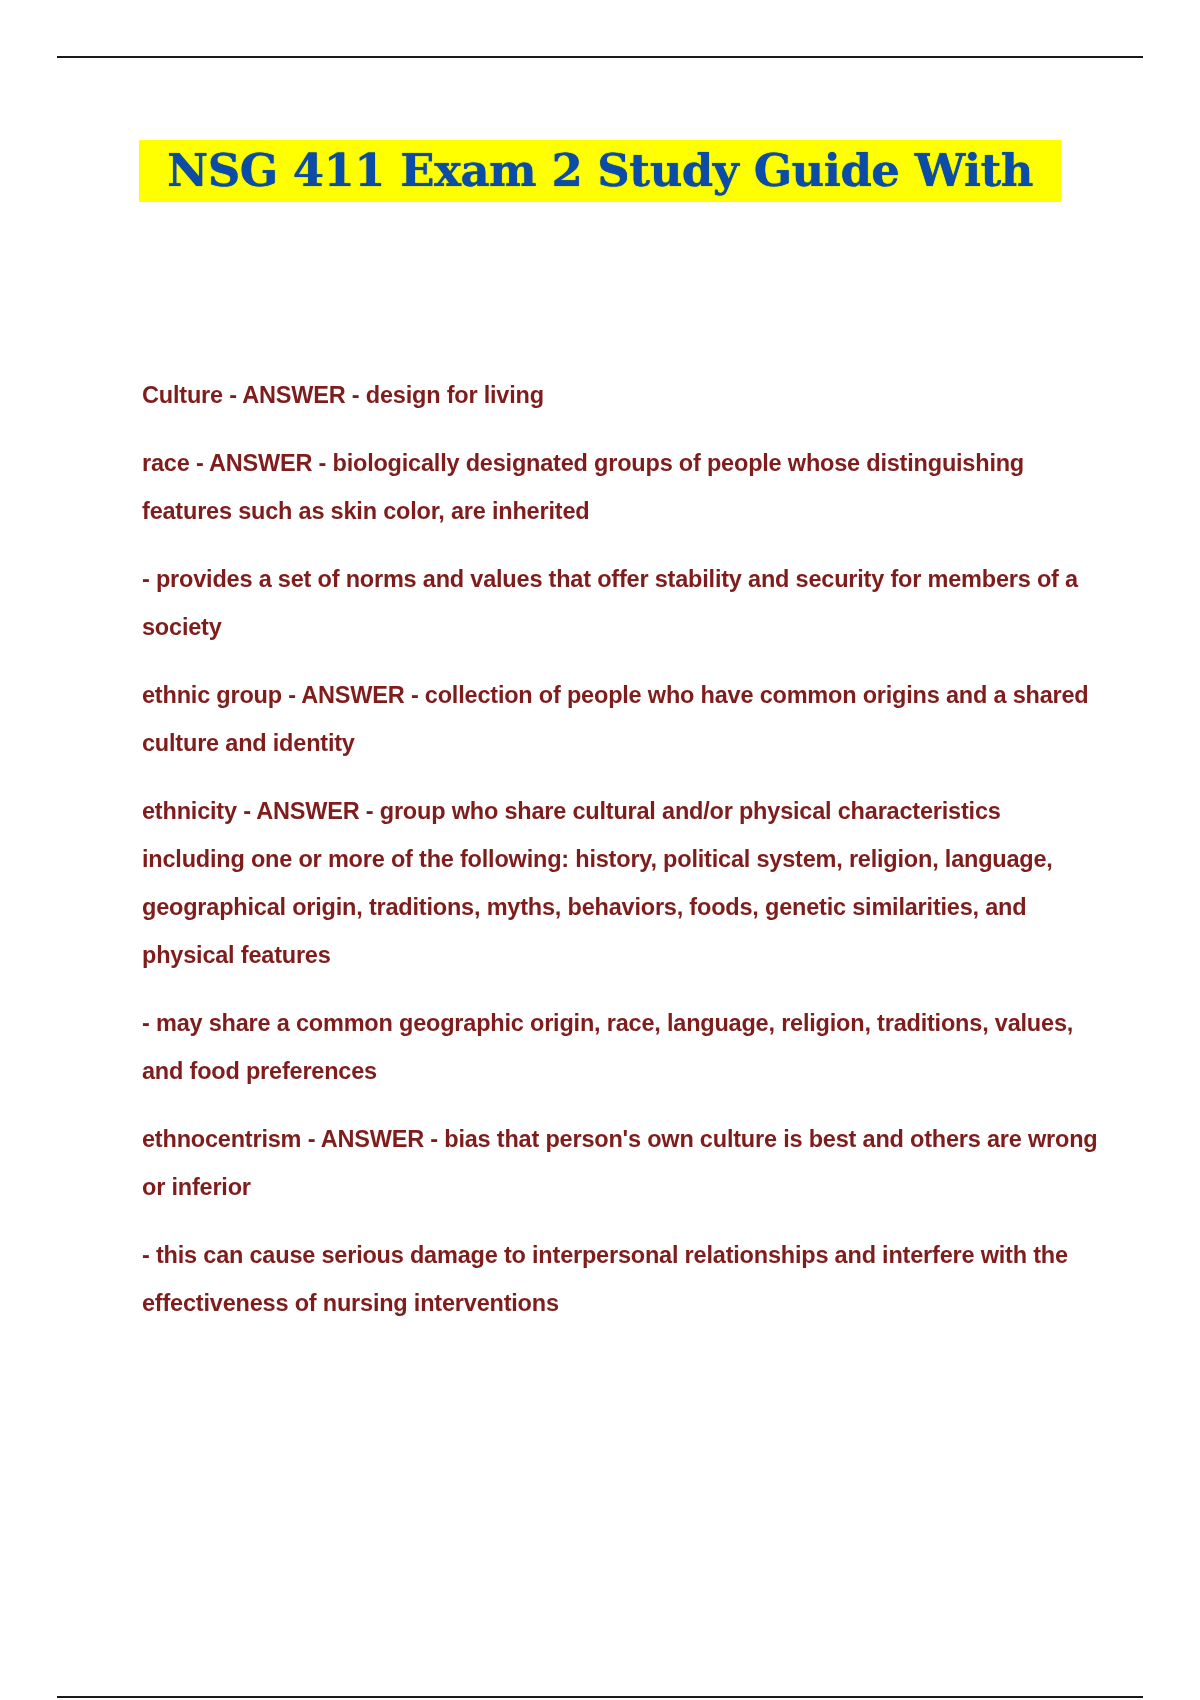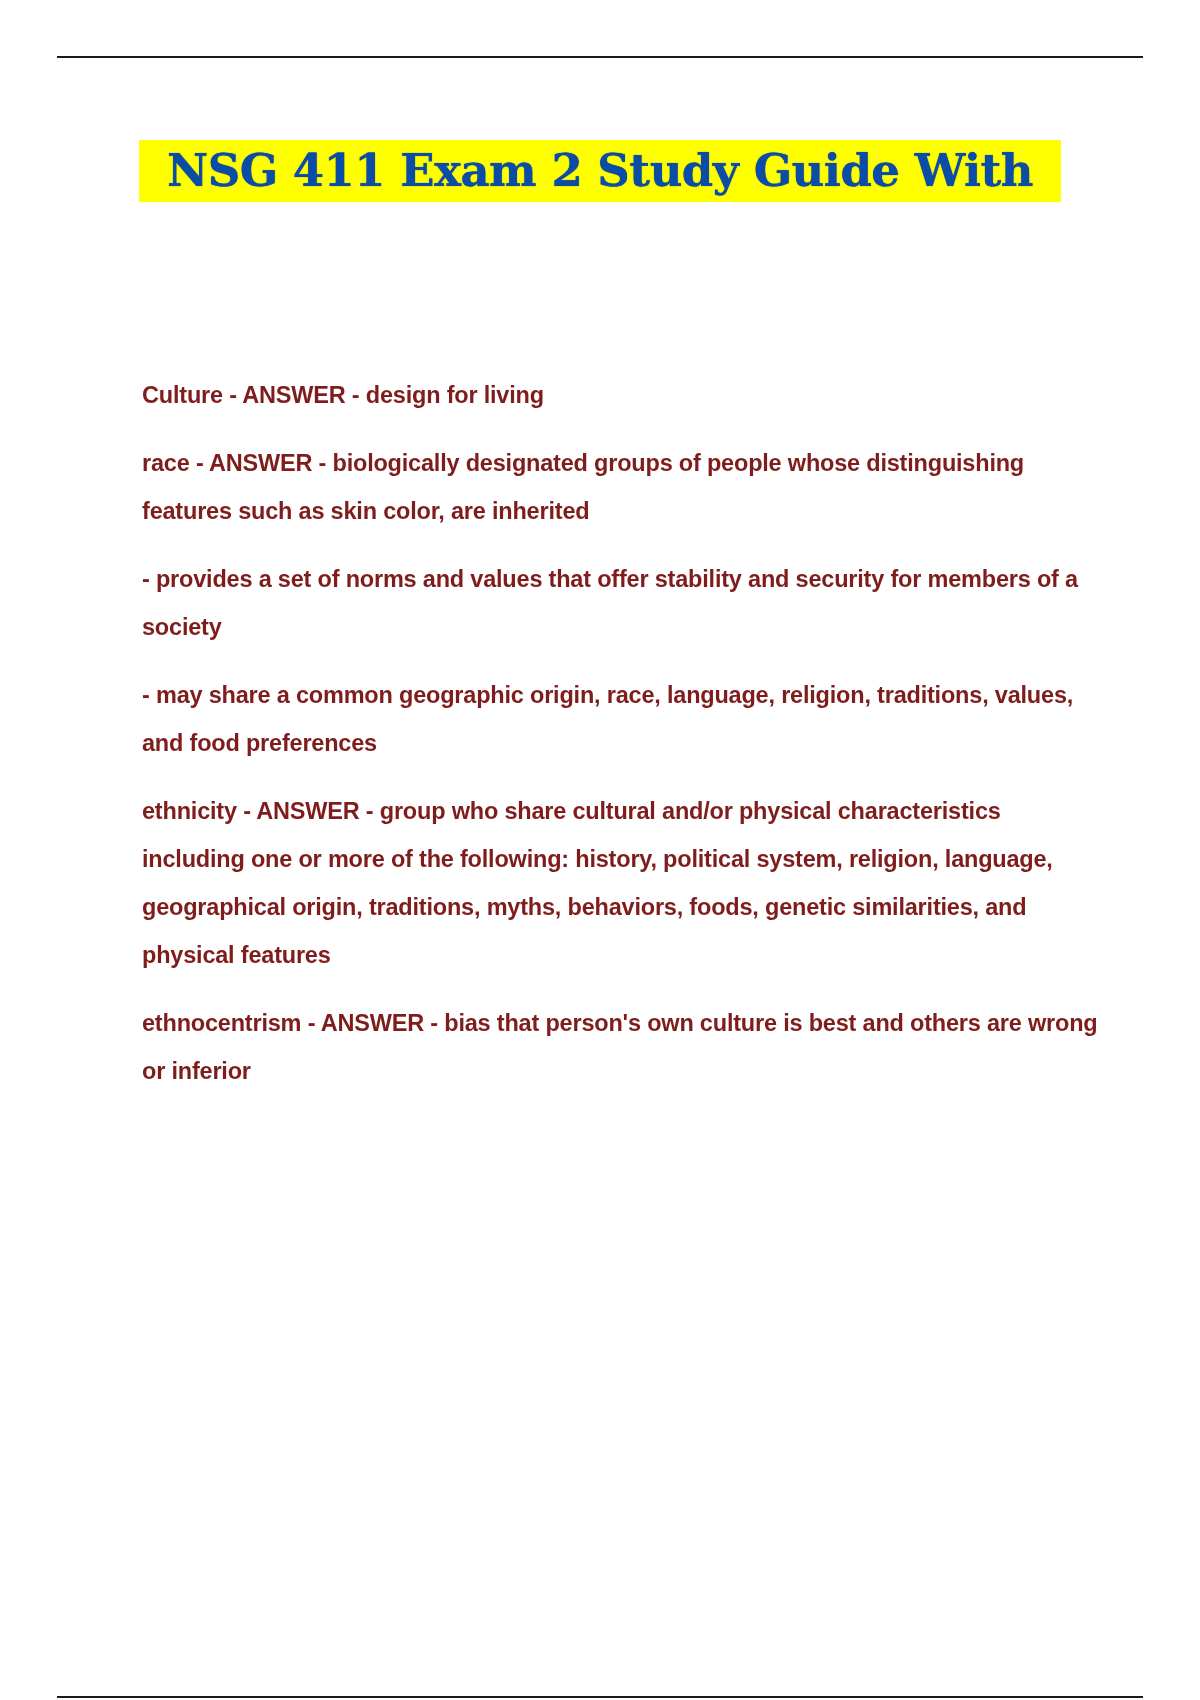--- a/index.html
+++ b/index.html
@@ -19,18 +19,20 @@
 <div class="rule top"></div>
 
 <div class="title">
   <div class="title-row"><span class="title-line">NSG 411 Exam 2 Study Guide With</span></div>
 </div>
 
 <div class="content">
   <p class="para">Culture - ANSWER - design for living</p>
   <p class="para">race - ANSWER - biologically designated groups of people whose distinguishing features such as skin color, are inherited</p>
   <p class="para">- provides a set of norms and values that offer stability and security for members of a society</p>
+  <p class="para">ethnic group - ANSWER - collection of people who have common origins and a shared culture and identity</p>
+  <p class="para">ethnicity - ANSWER - group who share cultural and/or physical characteristics including one or more of the following: history, political system, religion, language, geographical origin, traditions, myths, behaviors, foods, genetic similarities, and physical features</p>
   <p class="para">- may share a common geographic origin, race, language, religion, traditions, values, and food preferences</p>
-  <p class="para">ethnicity - ANSWER - group who share cultural and/or physical characteristics including one or more of the following: history, political system, religion, language, geographical origin, traditions, myths, behaviors, foods, genetic similarities, and physical features</p>
   <p class="para">ethnocentrism - ANSWER - bias that person's own culture is best and others are wrong or inferior</p>
+  <p class="para">- this can cause serious damage to interpersonal relationships and interfere with the effectiveness of nursing interventions</p>
 </div>
 
 <div class="rule bottom"></div>
 
 </body></html>

